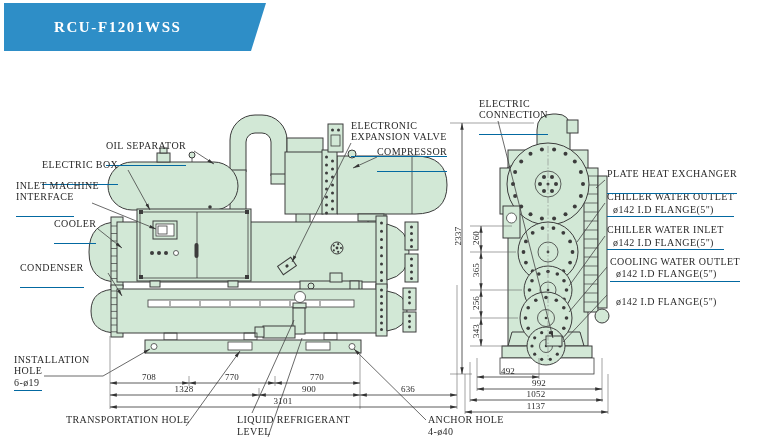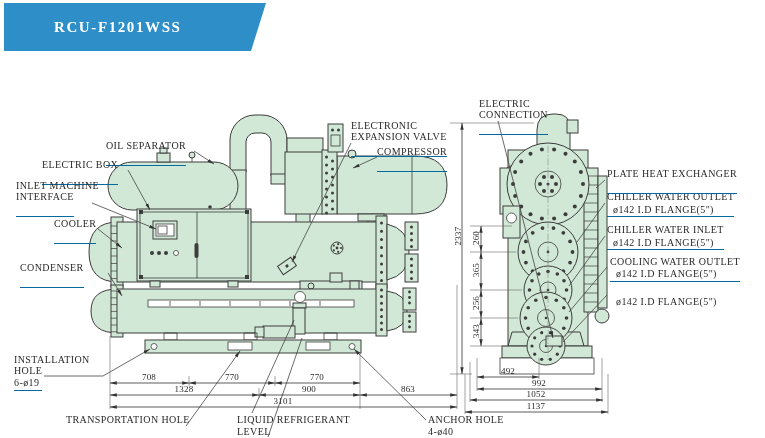--- a/index.html
+++ b/index.html
@@ -489,21 +489,21 @@
   <div class="lbl" style="left:613px;top:237px">ø142 I.D FLANGE(5")</div>
   <div class="lbl ul" style="left:610px;top:256px">COOLING WATER OUTLET</div>
   <div class="lbl" style="left:616px;top:268px">ø142 I.D FLANGE(5")</div>
   <div class="lbl" style="left:616px;top:296px">ø142 I.D FLANGE(5")</div>
 
   <div class="dim" style="left:125px;top:372px">708</div>
   <div class="dim" style="left:208px;top:372px">770</div>
   <div class="dim" style="left:293px;top:372px">770</div>
   <div class="dim" style="left:160px;top:384px">1328</div>
   <div class="dim" style="left:285px;top:384px">900</div>
-  <div class="dim" style="left:384px;top:384px">863</div>
+  <div class="dim" style="left:384px;top:384px">636</div>
   <div class="dim" style="left:259px;top:396px">3101</div>
 
   <div class="dim vdim" style="left:434px;top:231px">2337</div>
   <div class="dim vdim" style="left:452px;top:233px">260</div>
   <div class="dim vdim" style="left:452px;top:265px">365</div>
   <div class="dim vdim" style="left:452px;top:298px">256</div>
   <div class="dim vdim" style="left:452px;top:326px">343</div>
 
   <div class="dim" style="left:484px;top:366px">492</div>
   <div class="dim" style="left:515px;top:378px">992</div>

